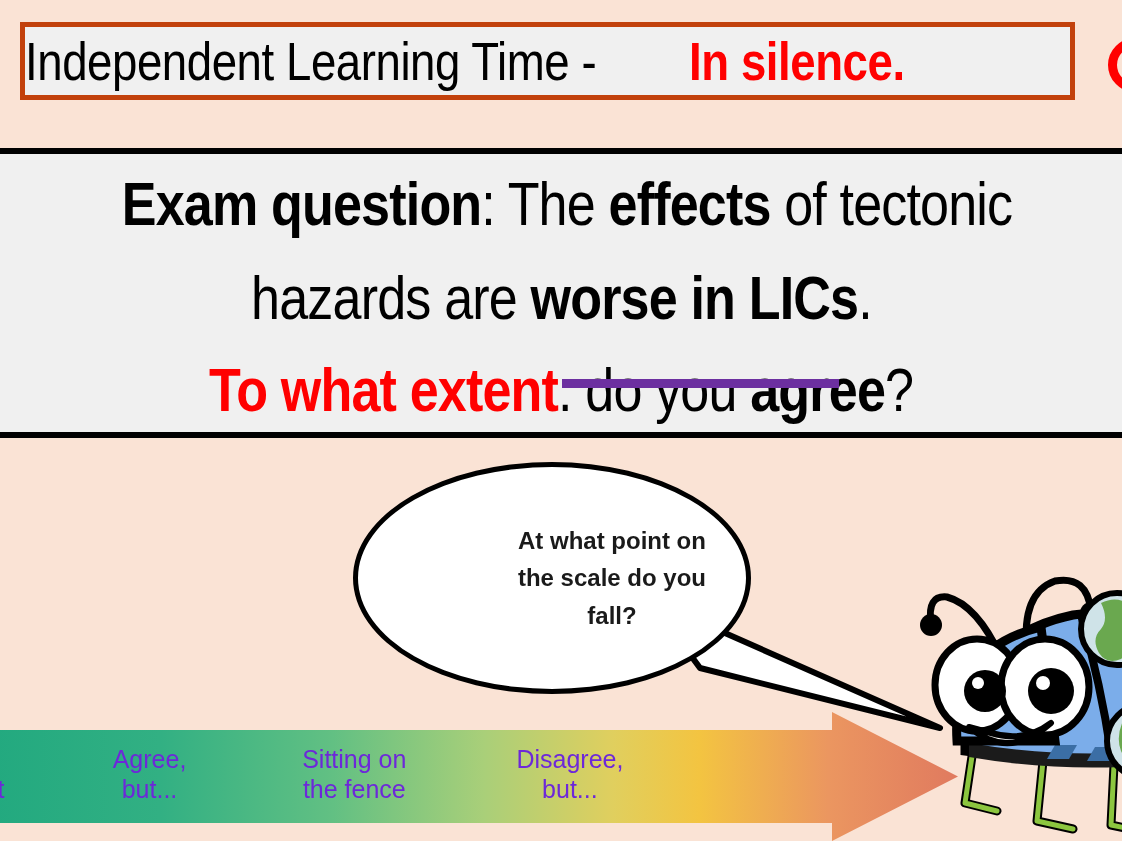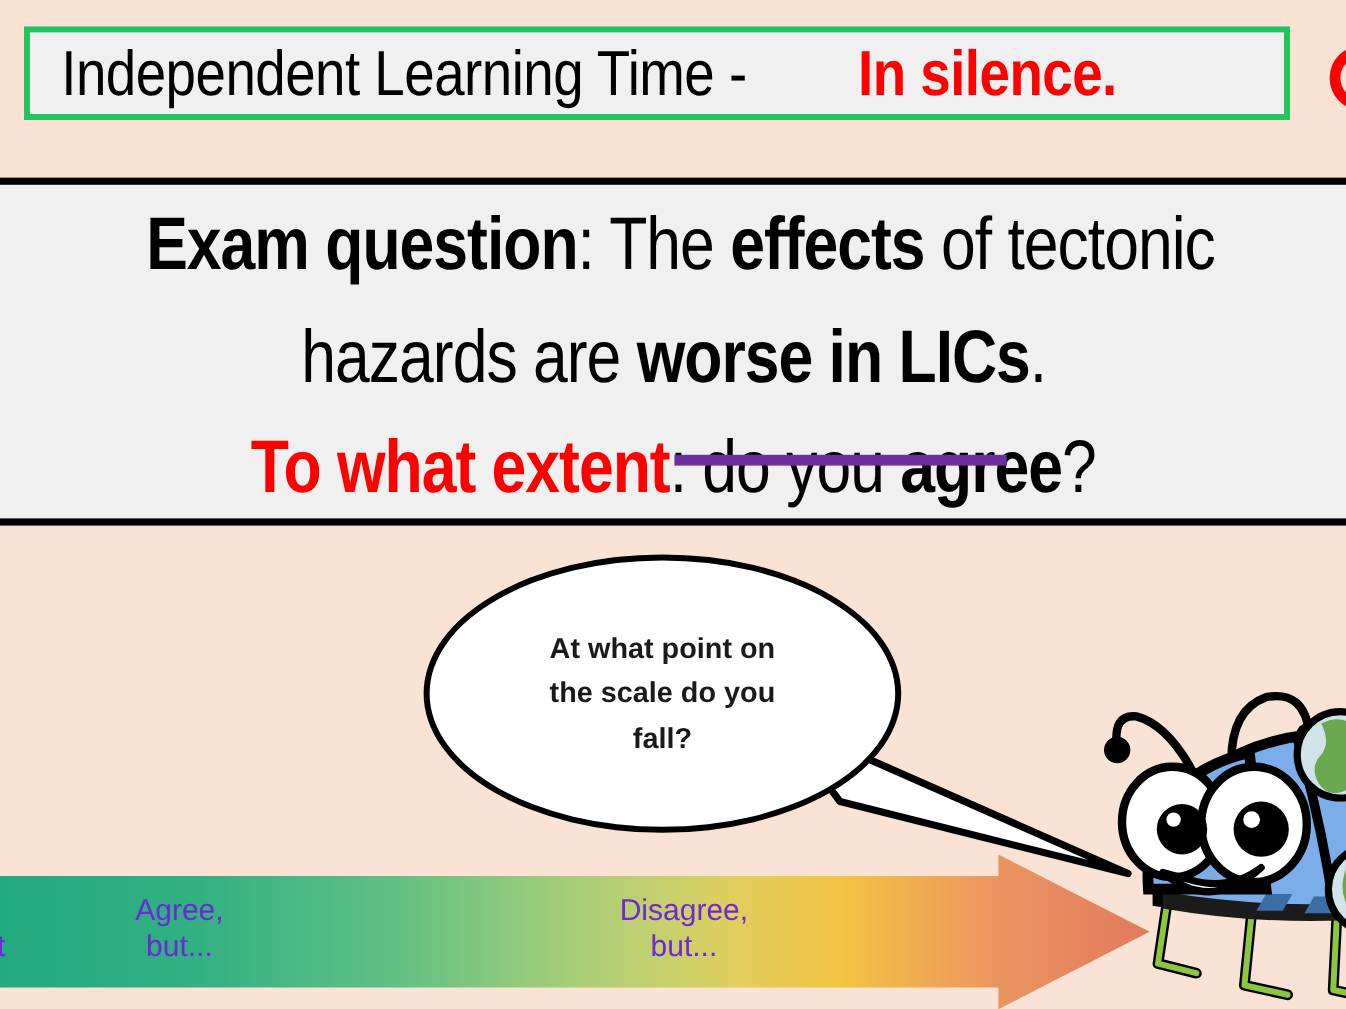--- a/index.html
+++ b/index.html
@@ -20,24 +20,24 @@
 
   
   #title-box {
     position: absolute;
     left: 20px;
     top: 22px;
     width: 1055px;
     height: 78px;
     box-sizing: border-box;
     background: #f0f0f0;
-    border: 5px solid #22c55e;
+    border: 5px solid #c2410c;
     display: flex;
     align-items: center;
-    padding-left: 26px;
+    padding-left: 0;
     white-space: nowrap;
     overflow: hidden;
   }
   .title-main {
     font-family: "Liberation Sans", sans-serif;
     font-size: 53px;
     color: #000000;
     letter-spacing: -0.5px;
     transform: scaleX(0.86);
     transform-origin: left center;
@@ -107,21 +107,21 @@
     left: 353px;
     top: 462px;
     width: 398px;
     height: 232px;
     border-radius: 50%;
     background: #ffffff;
     border: 5px solid #000000;
     box-sizing: border-box;
     display: flex;
     align-items: center;
-    justify-content: center;
+    justify-content: flex-end;
     z-index: 5;
   }
   #bubble-text {
     font-size: 24px;
     font-weight: bold;
     color: #1a1a1a;
     text-align: center;
     line-height: 1.55;
     white-space: pre-line;
     padding: 0 40px;
@@ -224,20 +224,22 @@
           <stop offset="1.00" stop-color="#e07a5f"></stop>
         </linearGradient>
       </defs>
       <polygon points="0,18 952,18 952,0 1078,64.5 952,129 952,111 0,111" fill="url(#scaleGrad)"></polygon>
     </svg>
     <div id="scale-labels">
         <div class="scale-label" style="left: 6%;">Extreme
 agreement</div>
         <div class="scale-label" style="left: 25%;">Agree,
 but...</div>
+        <div class="scale-label" style="left: 44%;">Sitting on
+the fence</div>
         <div class="scale-label" style="left: 64%;">Disagree,
 but...</div>
       </div>
   </div>
 
   <svg id="bug" viewBox="0 0 300 300">
     <defs>
       <clipPath id="globeClipA">
           <circle cx="212" cy="84" r="36"></circle>
         </clipPath>

